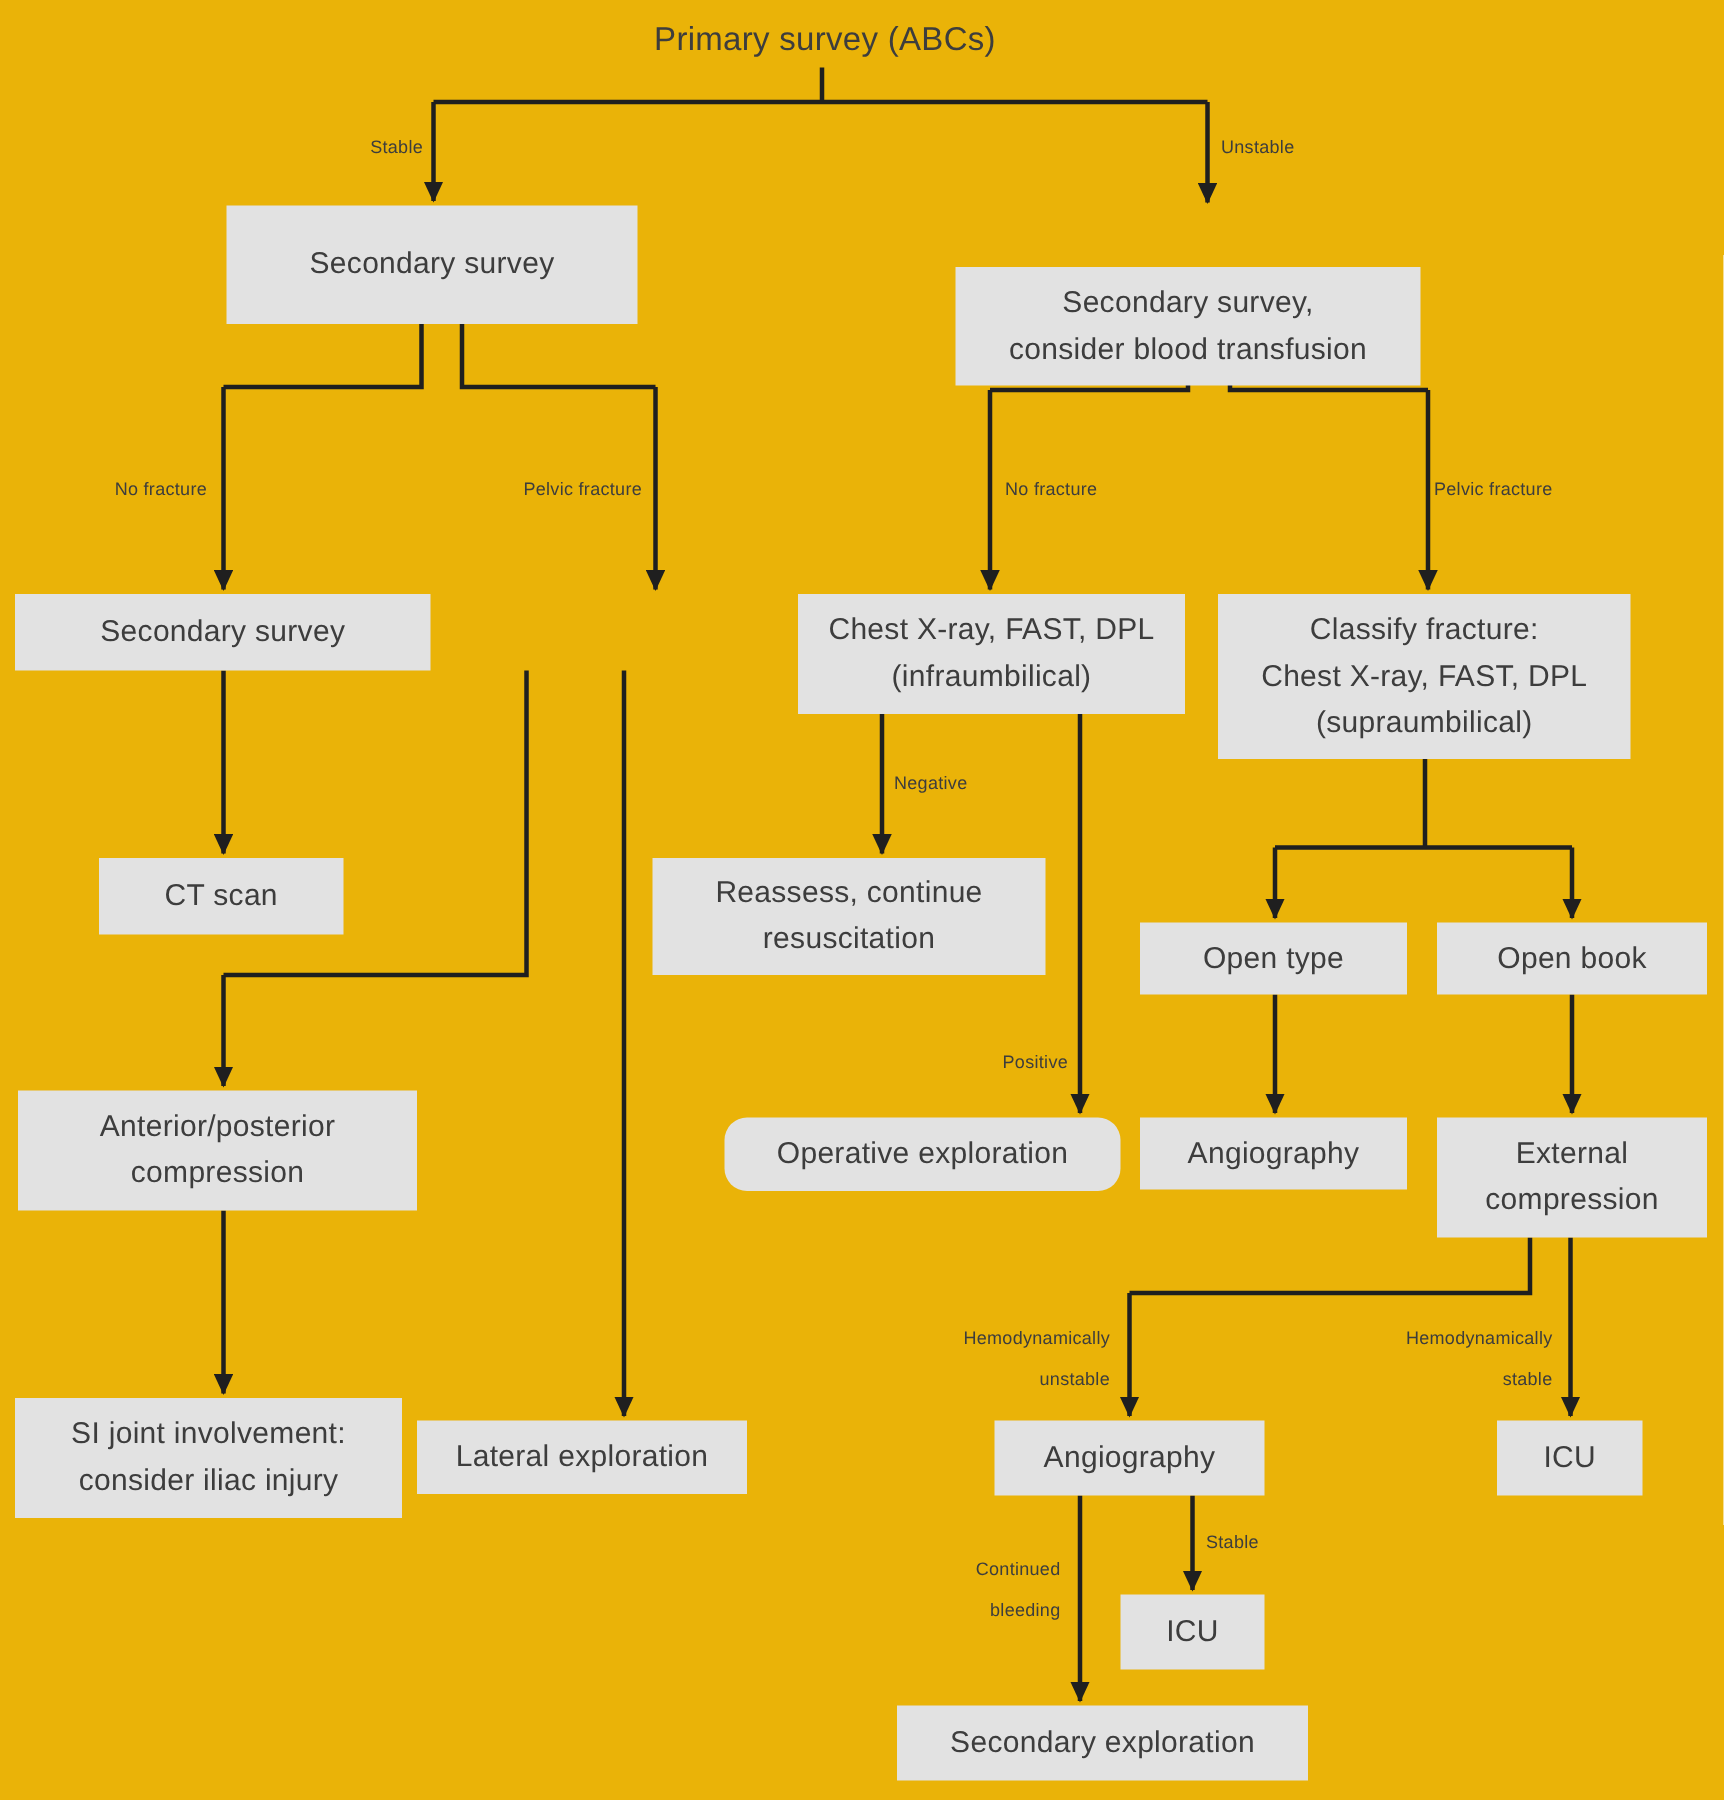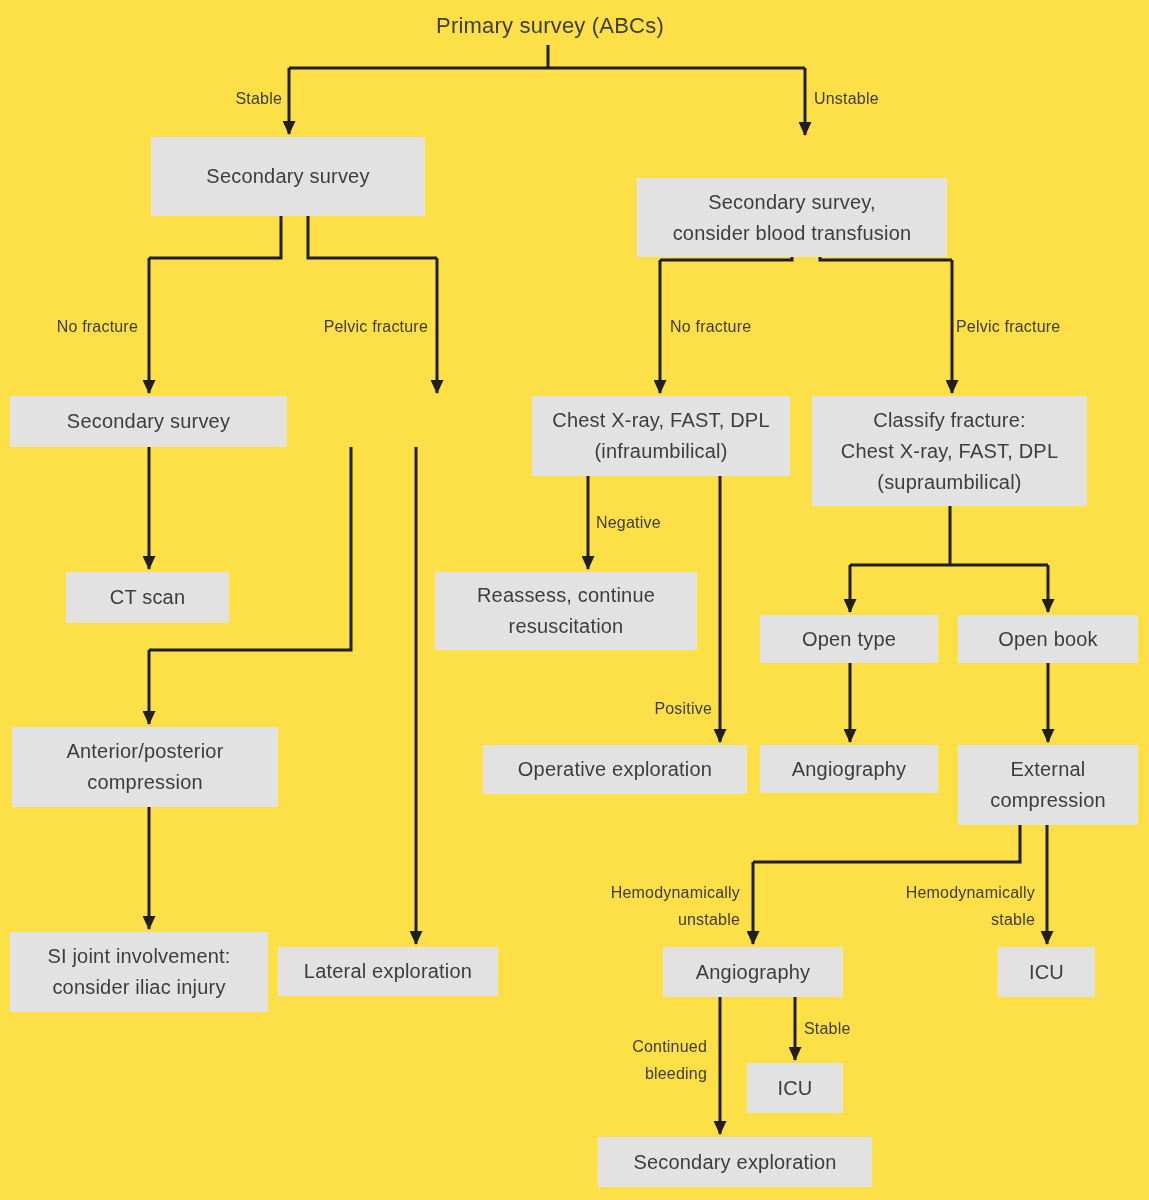--- a/index.html
+++ b/index.html
@@ -1,49 +1,49 @@
 <!DOCTYPE html>
 <html><head>
 <meta charset="utf-8">
 <style>
   html,body{margin:0;padding:0;background:#ffffff;}
   .diagram{
-    position:relative;width:1149px;height:1200px;background:#fde047;
+    position:relative;width:1149px;height:1200px;background:#eab308;
     font-family:"Liberation Sans", sans-serif;color:#3d3d3d;overflow:hidden;
   }
   .edges{position:absolute;left:0;top:0;width:1149px;height:1200px;}
   .e{stroke:#1f1f1f;stroke-width:3;fill:none;}
   .box{
     position:absolute;background:#e2e2e2;display:flex;align-items:center;justify-content:center;
     text-align:center;font-size:20px;line-height:31px;letter-spacing:0.2px;
     white-space:pre-line;box-sizing:border-box;color:#3d3d3d;
   }
   .lbl{
-    position:absolute;font-size:16px;line-height:27px;letter-spacing:0.2px;
+    position:absolute;font-size:12px;line-height:27px;letter-spacing:0.2px;
     white-space:pre-line;color:#3d3d3d;
   }
   .title{
     position:absolute;font-size:22px;letter-spacing:0.2px;text-align:center;color:#3d3d3d;
   }
   .ra{text-align:right;}
 
   .t-primary{left:400px;top:13px;width:300px;}
 
   .b-secondary-left{left:151px;top:137px;width:274px;height:79px;}
   .b-secondary-right{left:637px;top:138px;width:310px;height:79px;margin-top:40px;}
   .b-secondary2{left:10px;top:396px;width:277px;height:51px;}
   .b-classify1{left:308px;top:396px;width:206px;height:51px;}
   .b-chest{left:532px;top:396px;width:258px;height:80px;}
   .b-classify2{left:812px;top:396px;width:275px;height:110px;}
   .b-ct{left:66px;top:572px;width:163px;height:51px;}
   .b-reassess{left:435px;top:572px;width:262px;height:78px;}
   .b-other{left:760px;top:615px;width:178px;height:48px;}
   .b-openbook{left:958px;top:615px;width:180px;height:48px;}
   .b-apcomp{left:12px;top:727px;width:266px;height:80px;}
-  .b-opexp{left:483px;top:745px;width:264px;height:49px;}
+  .b-opexp{left:483px;top:745px;width:264px;height:49px;border-radius:15px;}
   .b-angio1{left:760px;top:745px;width:178px;height:48px;}
   .b-extcomp{left:958px;top:745px;width:180px;height:80px;}
   .b-sijoint{left:10px;top:932px;width:258px;height:80px;}
   .b-latcomp{left:278px;top:947px;width:220px;height:49px;}
   .b-angio2{left:663px;top:947px;width:180px;height:50px;}
   .b-icu1{left:998px;top:947px;width:97px;height:50px;}
   .b-icu2{left:747px;top:1063px;width:96px;height:50px;}
   .b-considerexp{left:598px;top:1137px;width:274px;height:50px;}
 
   .l-stable{left:162px;top:85px;width:120px;}

